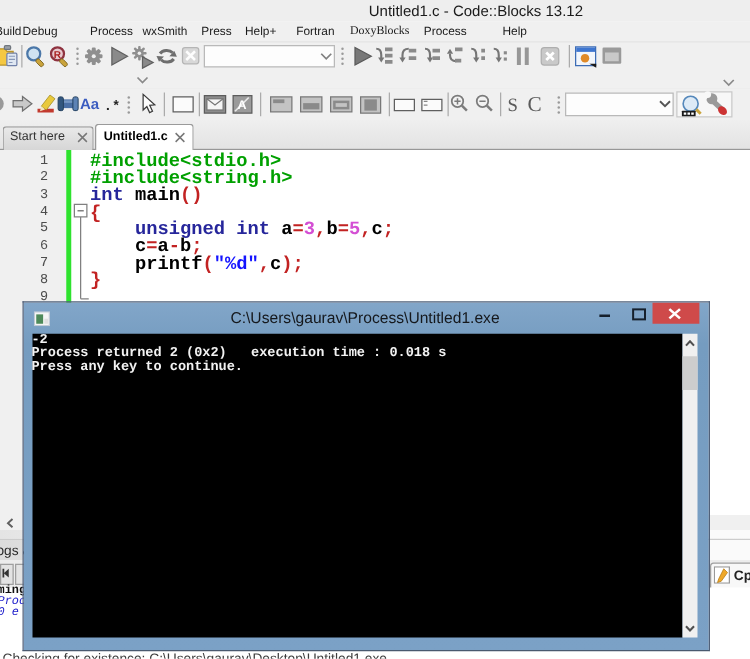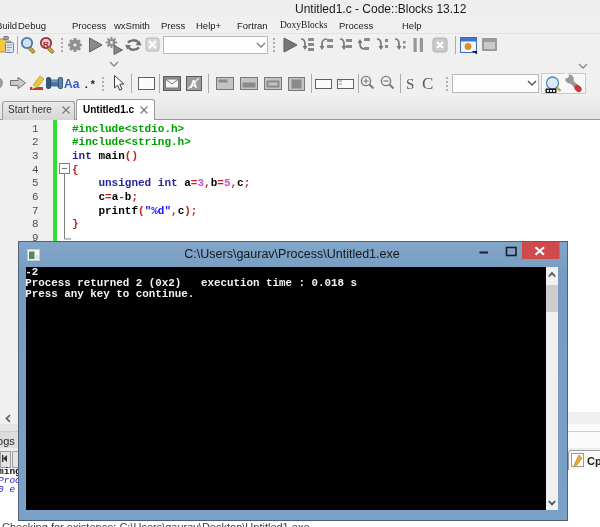--- a/index.html
+++ b/index.html
@@ -312,21 +312,21 @@
 
 <div class="abs mono" style="left:0;top:122.6px;width:38.5px;font-size:10.8px;line-height:13.65px;text-align:right;color:#4d4d4d;">1<br>2<br>3<br>4<br>5<br>6<br>7<br>8<br>9</div>
 
 <svg class="abs" style="left:57px;top:120px;" width="16" height="122" viewBox="0 0 16 122">
   <rect x="2.5" y="43.5" width="10" height="10" fill="#fff" stroke="#808080"></rect>
   <path d="M5 48.5 h5" stroke="#808080" stroke-width="1.2"></path>
   <line x1="7.5" y1="53.5" x2="7.5" y2="119" stroke="#808080"></line>
   <line x1="7.5" y1="119" x2="14" y2="119" stroke="#808080"></line>
 </svg>
 
-<div class="abs mono" style="left:72px;top:122.6px;font-size:11px;line-height:13.65px;font-weight:bold;white-space:pre;color:#000;"><span style="color:#00a000">#include&lt;stdio.h&gt;</span>
+<div class="abs mono" style="left:72px;top:122.6px;font-size:15px;line-height:13.65px;font-weight:bold;white-space:pre;color:#000;"><span style="color:#00a000">#include&lt;stdio.h&gt;</span>
 <span style="color:#00a000">#include&lt;string.h&gt;</span>
 <span style="color:#26269b">int</span> main<span style="color:#c22222">()</span>
 <span style="color:#c22222">{</span>
     <span style="color:#26269b">unsigned int</span> a<span style="color:#c22222">=</span><span style="color:#d44fd4">3</span><span style="color:#c22222">,</span>b<span style="color:#c22222">=</span><span style="color:#d44fd4">5</span><span style="color:#c22222">,</span>c<span style="color:#c22222">;</span>
     c<span style="color:#c22222">=</span>a<span style="color:#c22222">-</span>b<span style="color:#c22222">;</span>
     printf<span style="color:#c22222">(</span><span style="color:#1414ff">"%d"</span><span style="color:#c22222">,</span>c<span style="color:#c22222">)</span><span style="color:#c22222">;</span>
 <span style="color:#c22222">}</span>
 </div>
 
 <div class="abs" style="left:0;top:412px;width:600px;height:12px;background:#f0f0f0;"></div>

